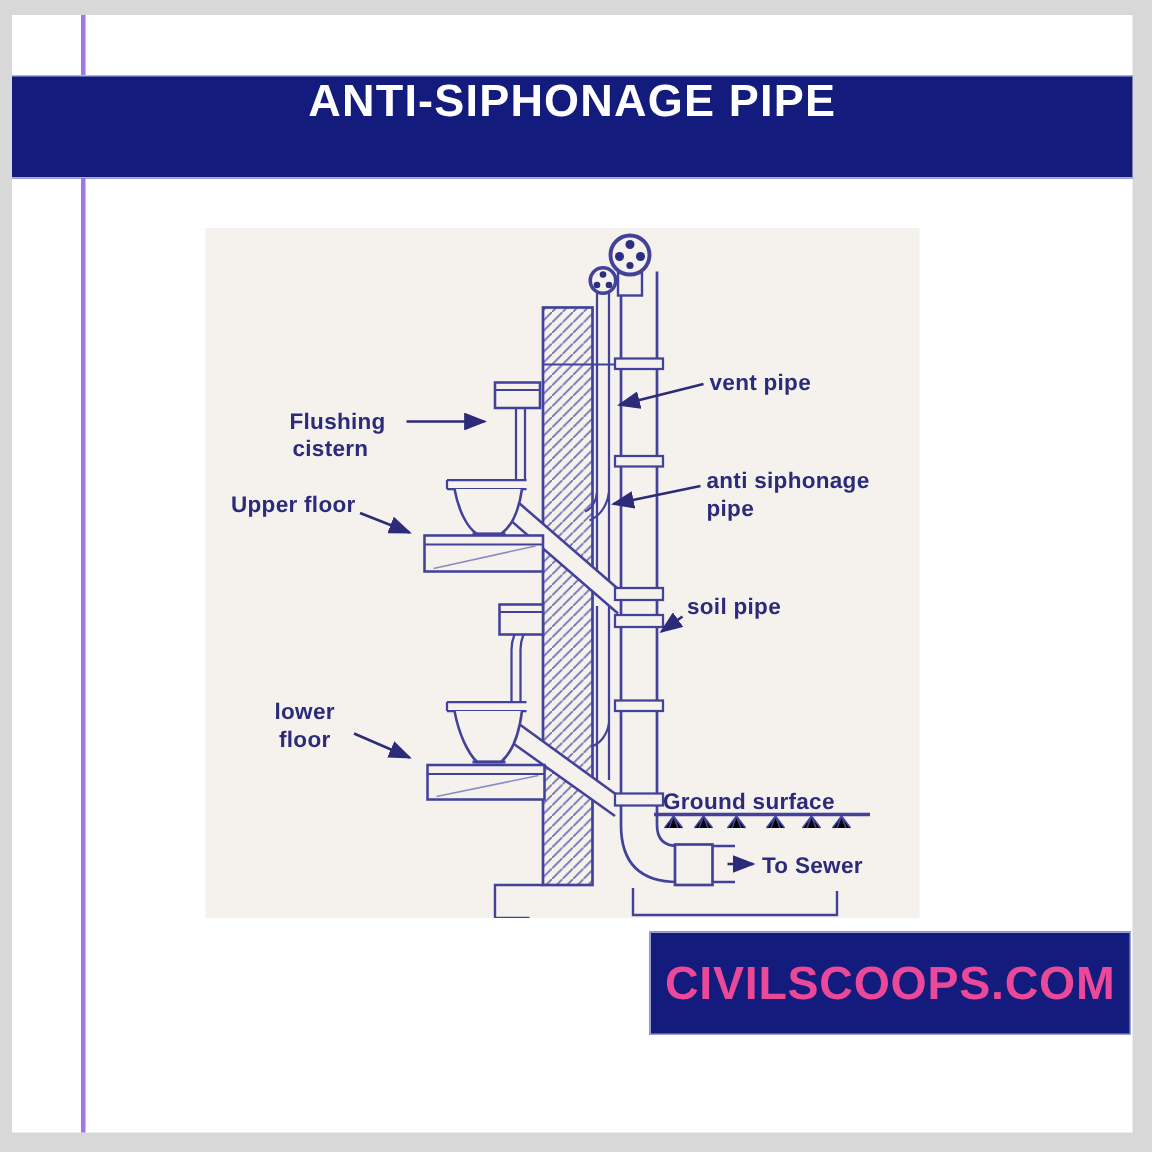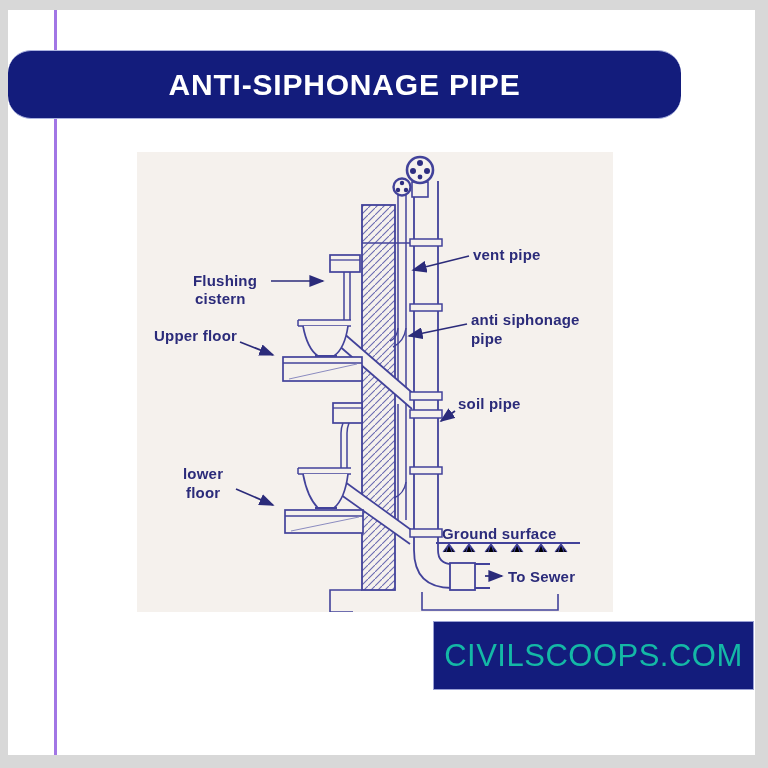--- a/index.html
+++ b/index.html
@@ -11,39 +11,39 @@
   }
   .page{
     position:absolute;left:8px;top:10px;width:747px;height:745px;
     background:#ffffff;
   }
   .accent-line{
     position:absolute;left:46px;top:0;width:3px;height:745px;
     background:#a276e5;
   }
   .banner{
-    position:absolute;left:0;top:40px;width:673px;height:67px;
+    position:absolute;left:0;top:40px;width:747px;height:67px;
     background:#131c7c;
     border-top:1px solid #aab1df;border-bottom:1px solid #aab1df;
-    display:flex;align-items:center;justify-content:center;border-radius:23px;
+    display:flex;justify-content:center;
   }
   .banner-title{
     color:#ffffff;font-size:30px;font-weight:bold;letter-spacing:.8px;
   }
   .scan{
     position:absolute;left:129px;top:142px;width:476px;height:460px;
     background:#f5f1ed;
   }
   .footer-box{
     position:absolute;left:425px;top:611px;width:321px;height:69px;
     background:#131c7c;border:1px solid #99a0d4;
     display:flex;align-items:center;justify-content:center;box-sizing:border-box;
   }
   .footer-text{
-    color:#14b8a6;font-size:31px;font-weight:normal;letter-spacing:.5px;
+    color:#ec4899;font-size:31px;font-weight:bold;letter-spacing:.5px;
   }
   svg text{
     font-family:"Liberation Sans", sans-serif;
     font-weight:bold;
     fill:#2b2b7a;
     font-size:15px;
     letter-spacing:.2px;
   }
 </style>
 </head>

